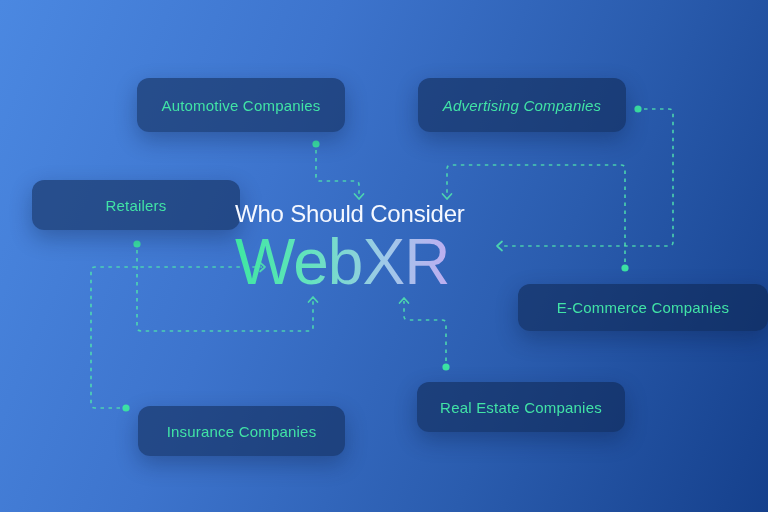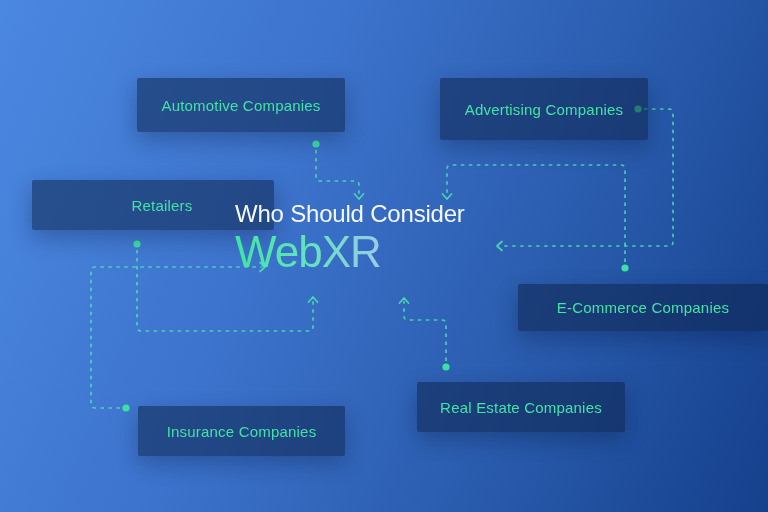--- a/index.html
+++ b/index.html
@@ -36,50 +36,50 @@
   }
   .start-dot { fill: #3ce9a2; opacity: 0.95; }
 
   .node {
     position: absolute;
     display: flex;
     align-items: center;
     justify-content: center;
     background: rgba(12, 32, 70, 0.52);
     box-shadow: 0 8px 22px rgba(6, 20, 52, 0.30);
-    border-radius: 2px;
+    border-radius: 12px;
   }
   .node .node-label {
     color: #41e3a6;
     font-size: 15px;
     letter-spacing: 0.2px;
   }
 
   #node-automotive { left: 137px; top: 78px;  width: 208px; height: 54px; }
-  #node-advertising{ left: 440px; top: 78px;  width: 208px; height: 62px; }
-  #node-retailers  { left: 32px;  top: 180px; width: 224px; height: 50px; padding-left: 18px; }
+  #node-advertising{ left: 418px; top: 78px;  width: 208px; height: 54px; font-style: italic; }
+  #node-retailers  { left: 32px;  top: 180px; width: 208px; height: 50px; }
   #node-ecommerce  { left: 518px; top: 284px; width: 250px; height: 47px; }
   #node-insurance  { left: 138px; top: 382px; width: 207px; height: 50px; margin-top: 24px; }
   #node-realestate { left: 417px; top: 382px; width: 208px; height: 50px; }
 
   .title-block {
     position: absolute;
     left: 235px; top: 200px;
     width: 300px;
     text-align: left;
   }
   .title-line1 {
     color: #f5f8ff;
     font-size: 24px;
     font-weight: 400;
     letter-spacing: -0.2px;
   }
   .title-line2 {
     margin-top: 2px;
-    font-size: 44px;
+    font-size: 64px;
     line-height: 1.0;
     font-weight: 400;
     letter-spacing: -1px;
     background: linear-gradient(90deg, #3fe6a2 0%, #63e3bd 24%, #9fc9e9 50%, #c3a7f2 76%, #db96f2 100%);
     -webkit-background-clip: text;
     background-clip: text;
     -webkit-text-fill-color: transparent;
     color: transparent;
   }
 </style>

